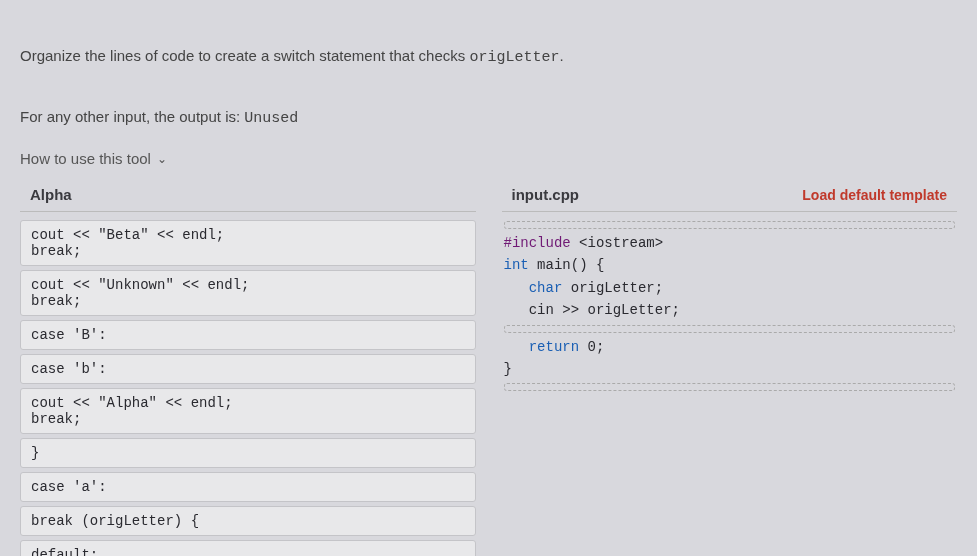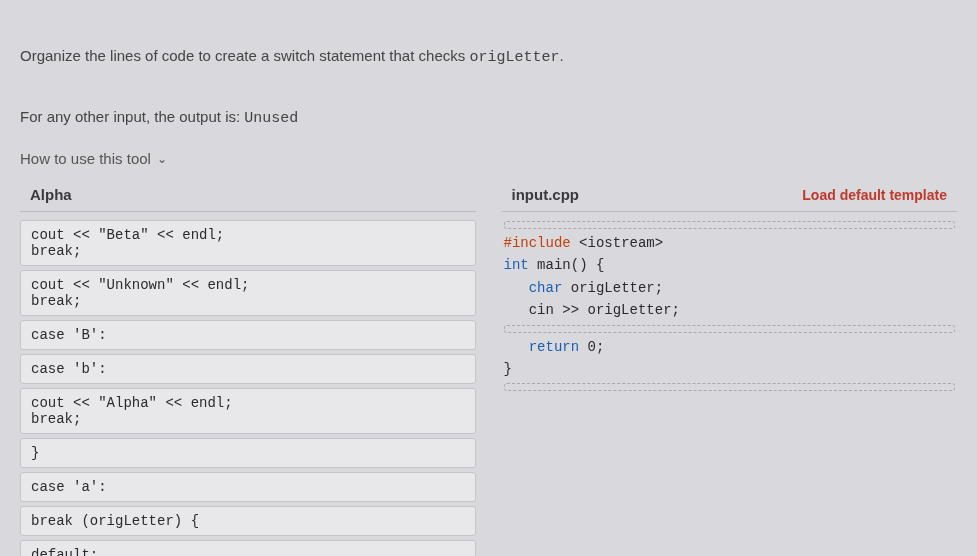--- a/index.html
+++ b/index.html
@@ -53,21 +53,21 @@
   border-radius: 3px;
   margin: 4px 0;
   padding: 6px 10px;
   font-family: 'Courier New', monospace;
   font-size: 14px;
   color: #2a2a30;
   white-space: pre;
   cursor: move;
 }
 .kw { color: #1a5fb4; }
-.pp { color: #c2410c; }
+.pp { color: #701a75; }
 .code-display {
   font-family: 'Courier New', monospace;
   font-size: 14px;
   color: #2a2a30;
   padding: 6px 2px;
   line-height: 1.6;
 }
 .code-line { white-space: pre; }
 .drop-zone {
   border: 1px dashed #aaa;

